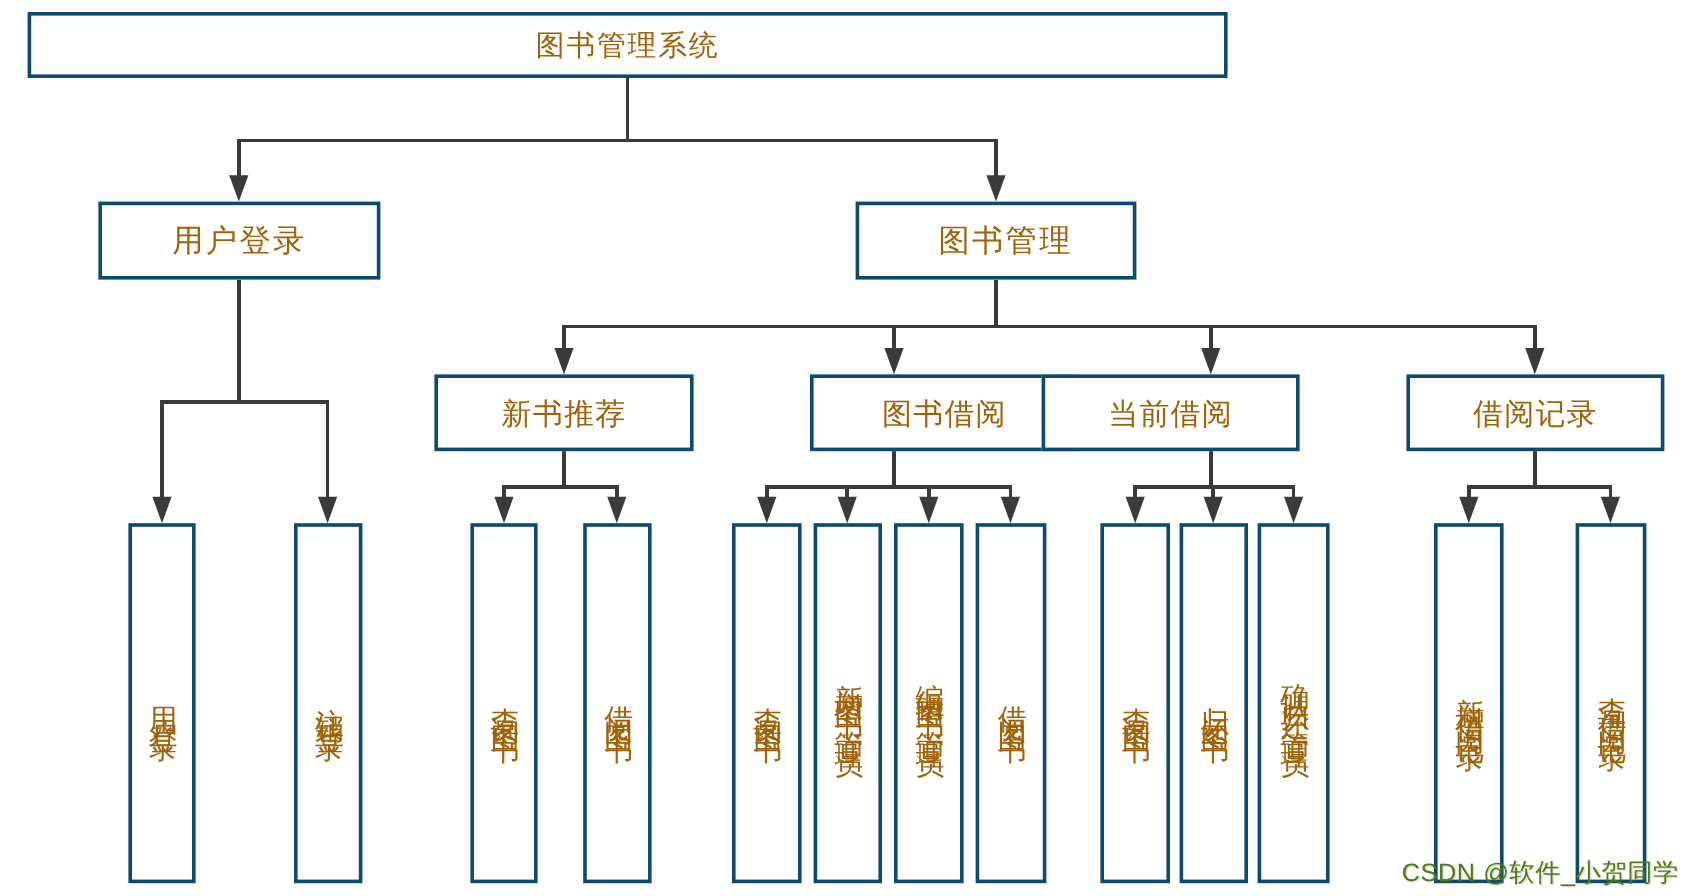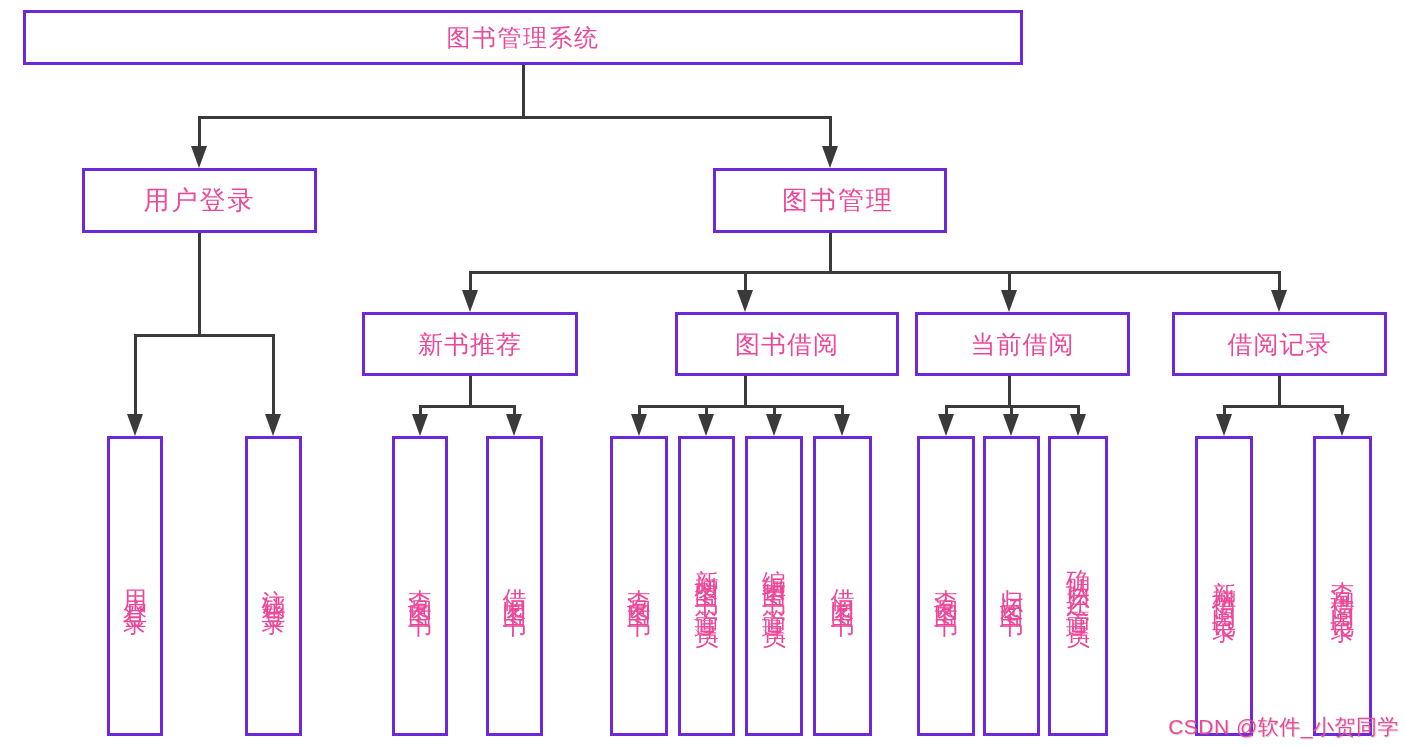--- a/index.html
+++ b/index.html
@@ -13,23 +13,23 @@
   }
   #edges {
     position: absolute;
     left: 0; top: 0;
     width: 1405px; height: 747px;
     pointer-events: none;
   }
   .node {
     position: absolute;
     box-sizing: border-box;
-    border: 3px solid #6d28d9;
+    border: 3px solid #0c4a6e;
     background: #ffffff;
-    color: #ec4899;
+    color: #a16207;
     display: flex;
     align-items: center;
     justify-content: center;
     text-align: center;
     white-space: nowrap;
   }
   .lvl1 { font-size: 24px; letter-spacing: 1.5px; }
   .lvl2 { font-size: 26px; letter-spacing: 2px; }
   .lvl3 { font-size: 25px; letter-spacing: 1px; text-align: right; }
   .lvl4 {
@@ -38,21 +38,21 @@
     writing-mode: vertical-rl;
     text-orientation: mixed;
     white-space: normal;
     line-height: 1;
   }
   #watermark {
     position: absolute;
     right: 6px;
     bottom: 6px;
     font-size: 21px;
-    color: #ec4899;
+    color: #4d7c0f;
     letter-spacing: 0.5px;
     text-shadow: 1px 1px 1px rgba(120,120,120,0.35);
   }
 </style>
 </head>
 <body>
 
 <div id="canvas">
   <svg id="edges" xmlns="http://www.w3.org/2000/svg" viewBox="0 0 1405 747">
       <g>
@@ -121,21 +121,21 @@
         <line x1="1342" y1="406" x2="1342" y2="418" stroke="#3a3a3a" stroke-width="3" shape-rendering="crispEdges"></line>
         <polygon points="1334,414 1350,414 1342,436" fill="#3a3a3a"></polygon>
       </g>
     </svg>
   <div id="nodes">
       <div class="node lvl1" style="left: 23px; top: 10px; width: 1000px; height: 55px;">图书管理系统</div>
       <div class="node lvl2" style="left: 82px; top: 168px; width: 235px; height: 65px;">用户登录</div>
       <div class="node lvl2" style="left: 713px; top: 168px; width: 234px; height: 65px; padding-left: 16px;">图书管理</div>
       <div class="node lvl3" style="left: 362px; top: 312px; width: 216px; height: 64px;">新书推荐</div>
       <div class="node lvl3" style="left: 633px; top: 312px; width: 224px; height: 64px; margin-left: 42px;">图书借阅</div>
-      <div class="node lvl3" style="left: 915px; top: 312px; width: 215px; height: 64px;">当前借阅</div>
+      <div class="node lvl3" style="left: 868px; top: 312px; width: 215px; height: 64px;">当前借阅</div>
       <div class="node lvl3" style="left: 1172px; top: 312px; width: 215px; height: 64px;">借阅记录</div>
       <div class="node lvl4" style="left: 107px; top: 436px; width: 56px; height: 300px;">用户登录</div>
       <div class="node lvl4" style="left: 245px; top: 436px; width: 57px; height: 300px;">注销登录</div>
       <div class="node lvl4" style="left: 392px; top: 436px; width: 56px; height: 300px;">查询图书</div>
       <div class="node lvl4" style="left: 486px; top: 436px; width: 57px; height: 300px;">借阅图书</div>
       <div class="node lvl4" style="left: 610px; top: 436px; width: 58px; height: 300px;">查询图书</div>
       <div class="node lvl4" style="left: 678px; top: 436px; width: 57px; height: 300px;">新增图书（管理员）</div>
       <div class="node lvl4" style="left: 745px; top: 436px; width: 58px; height: 300px;">编辑图书（管理员）</div>
       <div class="node lvl4" style="left: 813px; top: 436px; width: 59px; height: 300px;">借阅图书</div>
       <div class="node lvl4" style="left: 917px; top: 436px; width: 58px; height: 300px;">查询图书</div>

